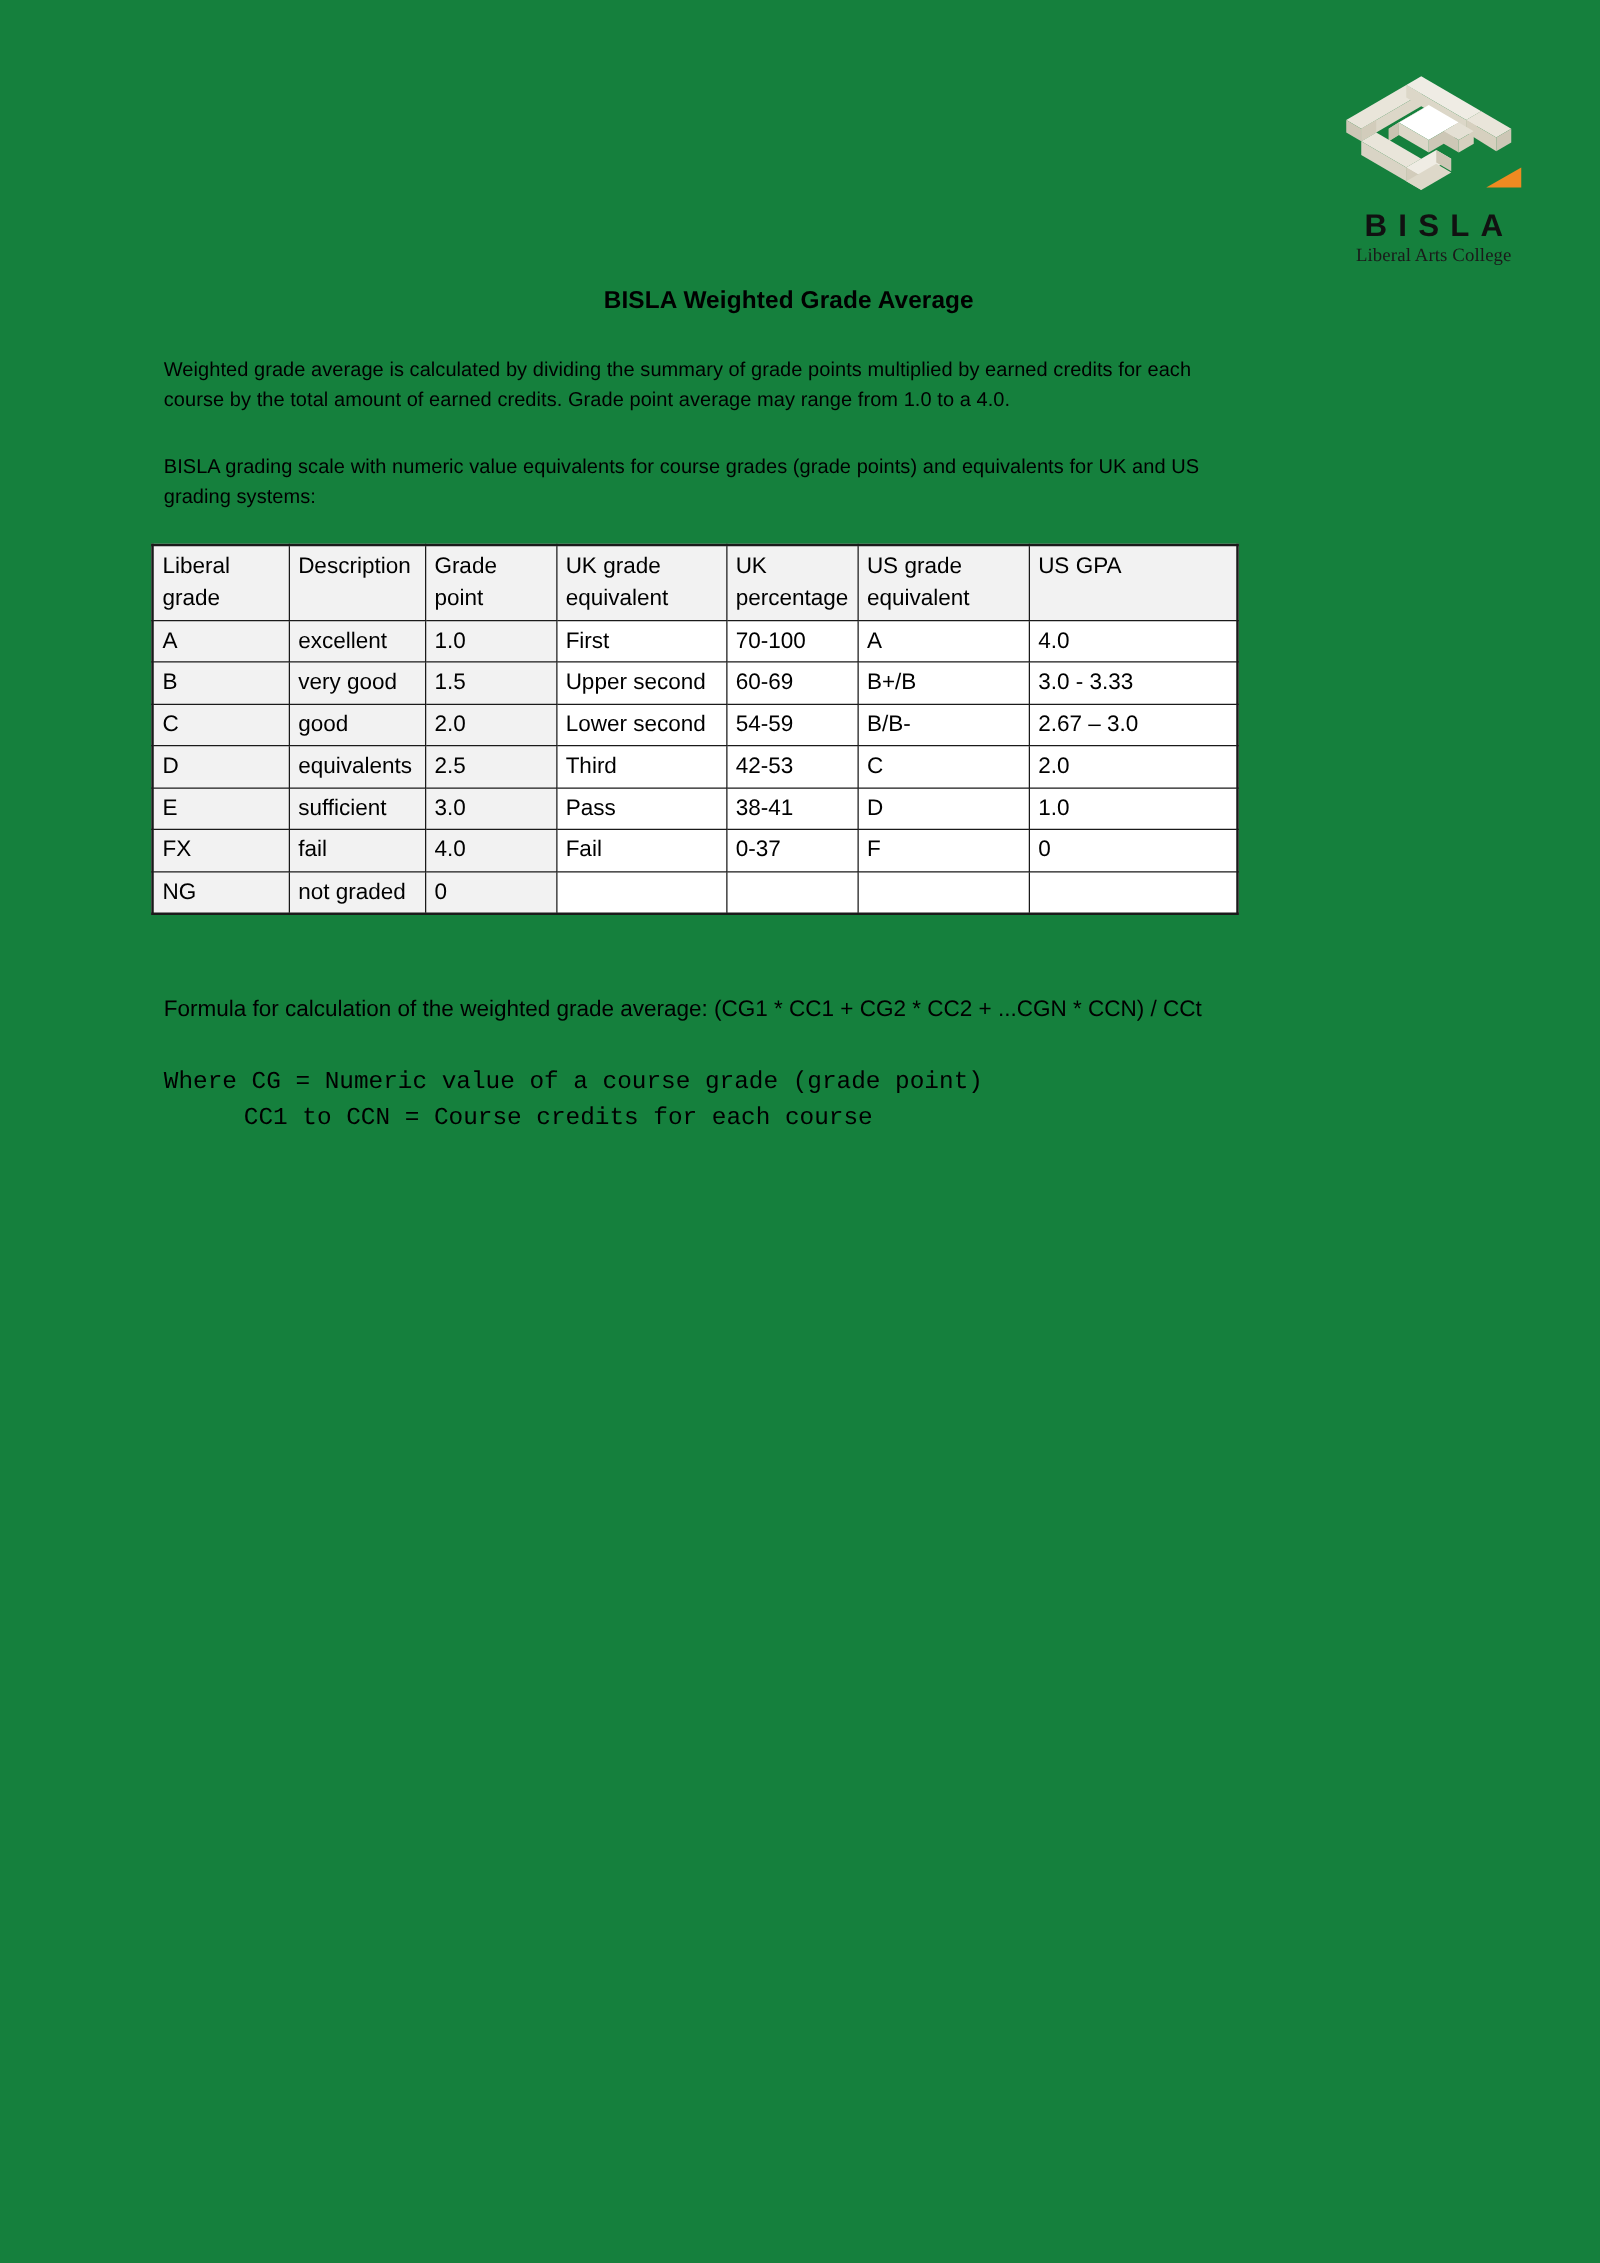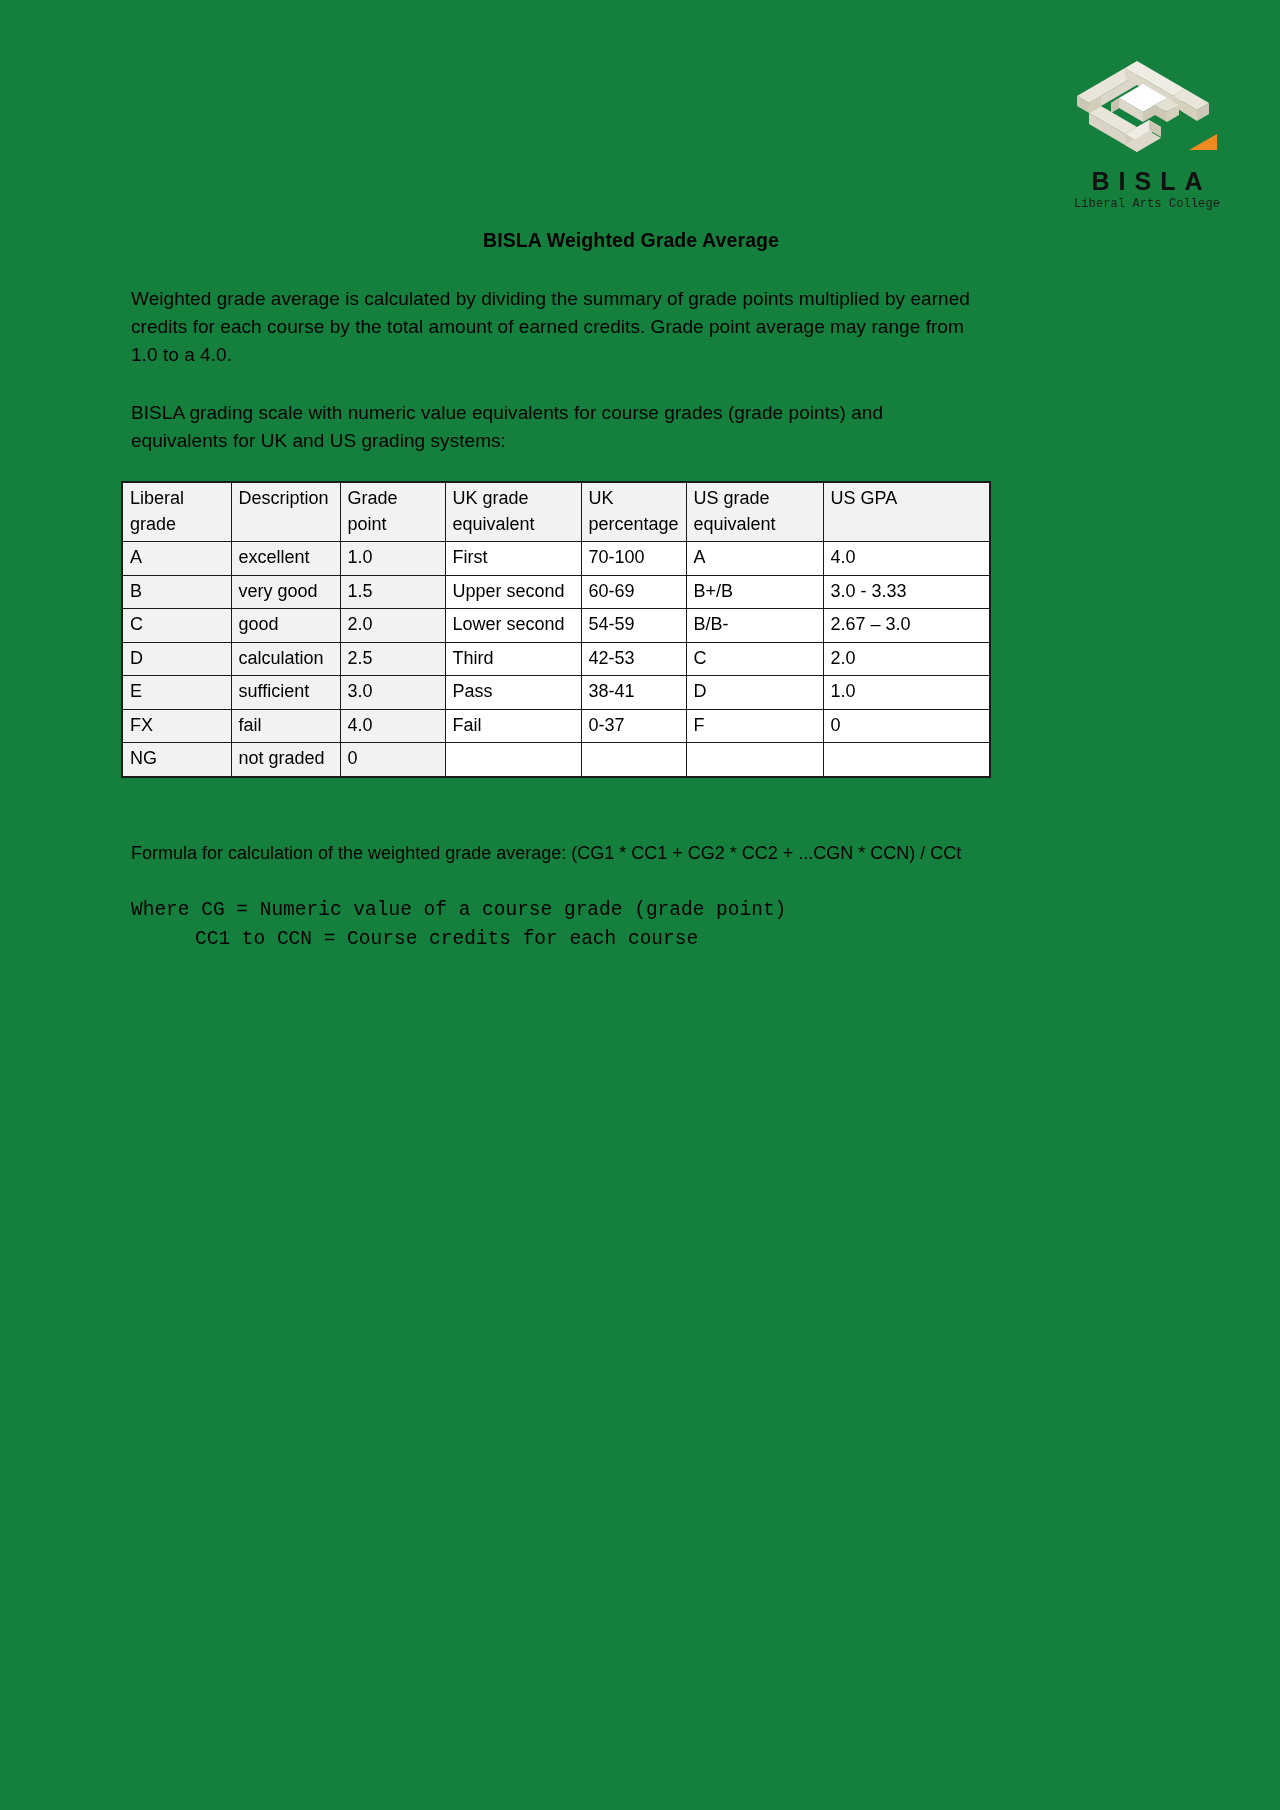--- a/index.html
+++ b/index.html
@@ -41,22 +41,22 @@
   .logo-wordmark {
     font-family: "Liberation Sans", sans-serif;
     font-weight: bold;
     font-size: 25px;
     letter-spacing: 9px;
     color: #111111;
     line-height: 1.05;
     text-indent: 9px;
   }
   .logo-tagline {
-    font-family: Liberation Mono, monospace;
-    font-size: 12px;
+    font-family: Liberation Serif, serif;
+    font-size: 15px;
     color: #1a1a1a;
     letter-spacing: 0.1px;
     margin-top: 3px;
   }
 
   
   .content {
     position: absolute;
     left: 131px;
     top: 228px;
@@ -66,21 +66,21 @@
   .doc-title {
     font-size: 19.5px;
     font-weight: bold;
     letter-spacing: 0.1px;
     margin: 0 0 33px 0;
     line-height: 1.25;
     text-align: center;
   }
 
   .para {
-    font-size: 19px;
+    font-size: 16px;
     line-height: 1.47;
     margin: 0 0 30px 0;
     width: 852px;
     letter-spacing: 0.05px;
   }
   .para.tight { margin-bottom: 26px; }
 
   
   table.grades {
     border-collapse: collapse;
@@ -242,21 +242,21 @@
           <td class="c1">good</td>
           <td class="c2">2.0</td>
           <td>Lower second</td>
           <td>54-59</td>
           <td>B/B-</td>
           <td>2.67 – 3.0</td>
         </tr>
 
         <tr>
           <td class="c0">D</td>
-          <td class="c1">calculation</td>
+          <td class="c1">equivalents</td>
           <td class="c2">2.5</td>
           <td>Third</td>
           <td>42-53</td>
           <td>C</td>
           <td>2.0</td>
         </tr>
 
         <tr>
           <td class="c0">E</td>
           <td class="c1">sufficient</td>

